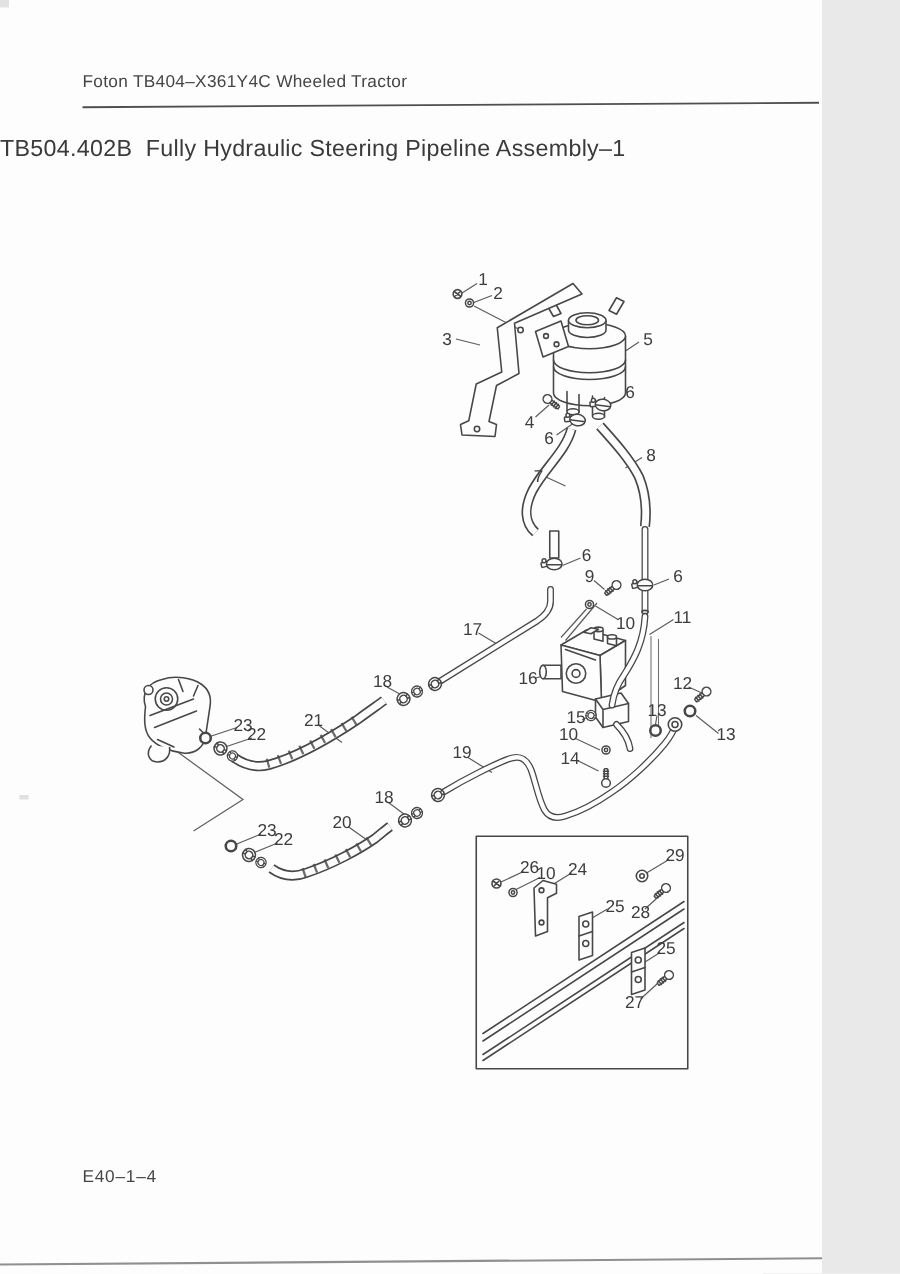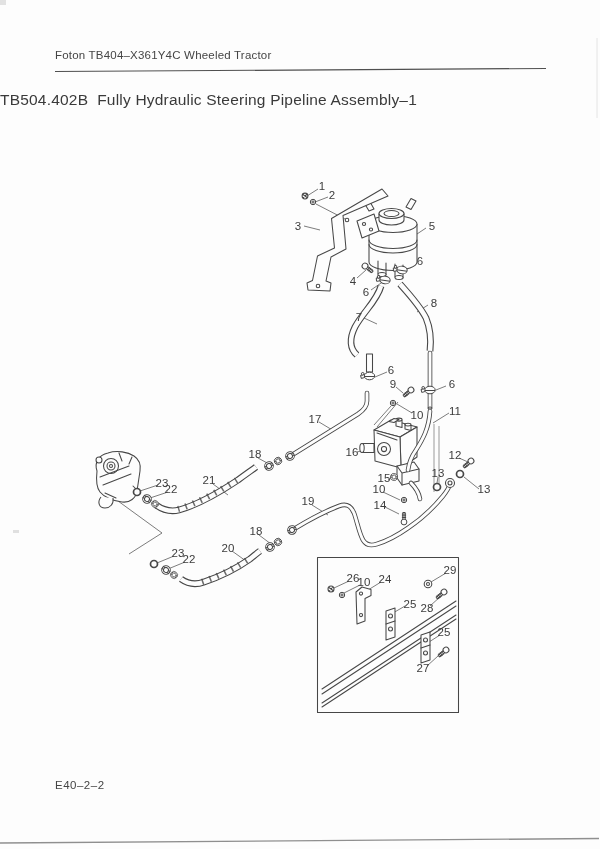--- a/index.html
+++ b/index.html
@@ -1,16 +1,16 @@
 <!DOCTYPE html>
 <html><head>
 <meta charset="utf-8">
 <style>
   html,body{margin:0;padding:0;background:#e9e9e9;}
-  .page{position:relative;width:600px;height:849px;background:#fdfdfd;overflow:hidden;
+  .page{position:relative;width:548px;height:849px;background:#fdfdfd;overflow:hidden;
         font-family:"Liberation Sans",sans-serif;}
   .hdr{position:absolute;left:55px;top:49px;font-size:11.5px;color:#454545;letter-spacing:.2px;}
   .ttl{position:absolute;left:0;top:91px;width:100%;text-align:left;font-size:15.5px;
        color:#3a3a3a;white-space:pre;letter-spacing:.2px;}
   .ftr{position:absolute;left:55px;top:779px;font-size:11.5px;color:#454545;letter-spacing:.5px;}
   svg.fig{position:absolute;left:0;top:0;}
   .ln{fill:none;stroke:#474747;stroke-width:1.05;stroke-linecap:round;stroke-linejoin:round;}
   .fw{fill:#fdfdfd;stroke:#474747;stroke-width:1.05;stroke-linejoin:round;}
   .thick{fill:none;stroke:#474747;stroke-width:6.8;stroke-linecap:butt;}
   .hcore{fill:none;stroke:#fdfdfd;stroke-width:4.6;stroke-linecap:butt;}
@@ -20,21 +20,21 @@
   .leader{fill:none;stroke:#5c5c5c;stroke-width:.8;}
   text.callout{font:11.5px "Liberation Sans",sans-serif;fill:#3c3c3c;text-anchor:middle;}
 </style>
 </head>
 <body>
 
 <div class="page">
 
   <div class="hdr">Foton TB404–X361Y4C Wheeled Tractor</div>
   <div class="ttl">TB504.402B  Fully Hydraulic Steering Pipeline Assembly–1</div>
-  <div class="ftr">E40–2–2</div>
+  <div class="ftr">E40–1–4</div>
 
   <svg class="fig" width="600" height="849" viewBox="0 0 600 849" xmlns="http://www.w3.org/2000/svg">
 
     <defs>
       <g id="g-washer" stroke="#474747" fill="#fdfdfd" stroke-width="1">
         <circle r="2.7"></circle>
           <circle fill="none" r="1.1"></circle>
       </g>
       <g id="g-oring" stroke="#474747" fill="#fdfdfd" stroke-width="1.7">
         <circle r="3.5"></circle>

